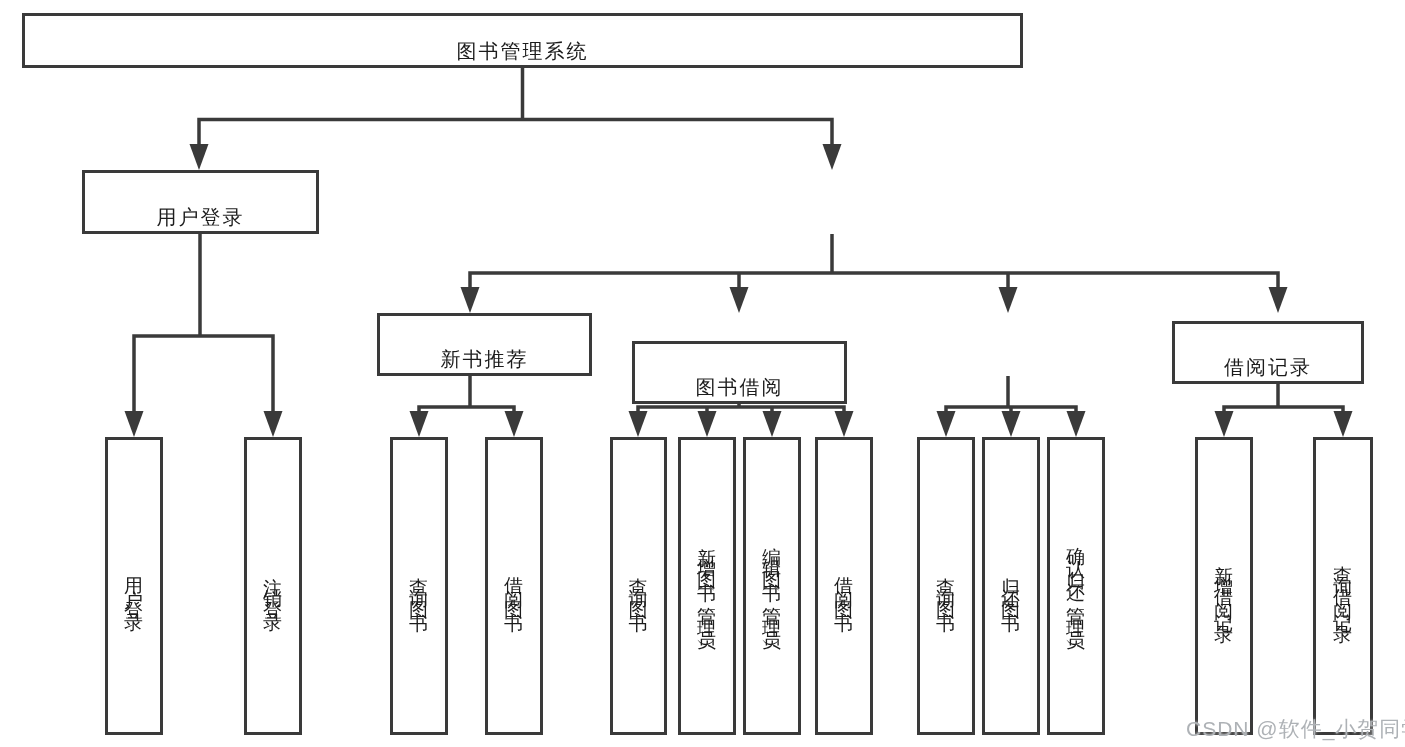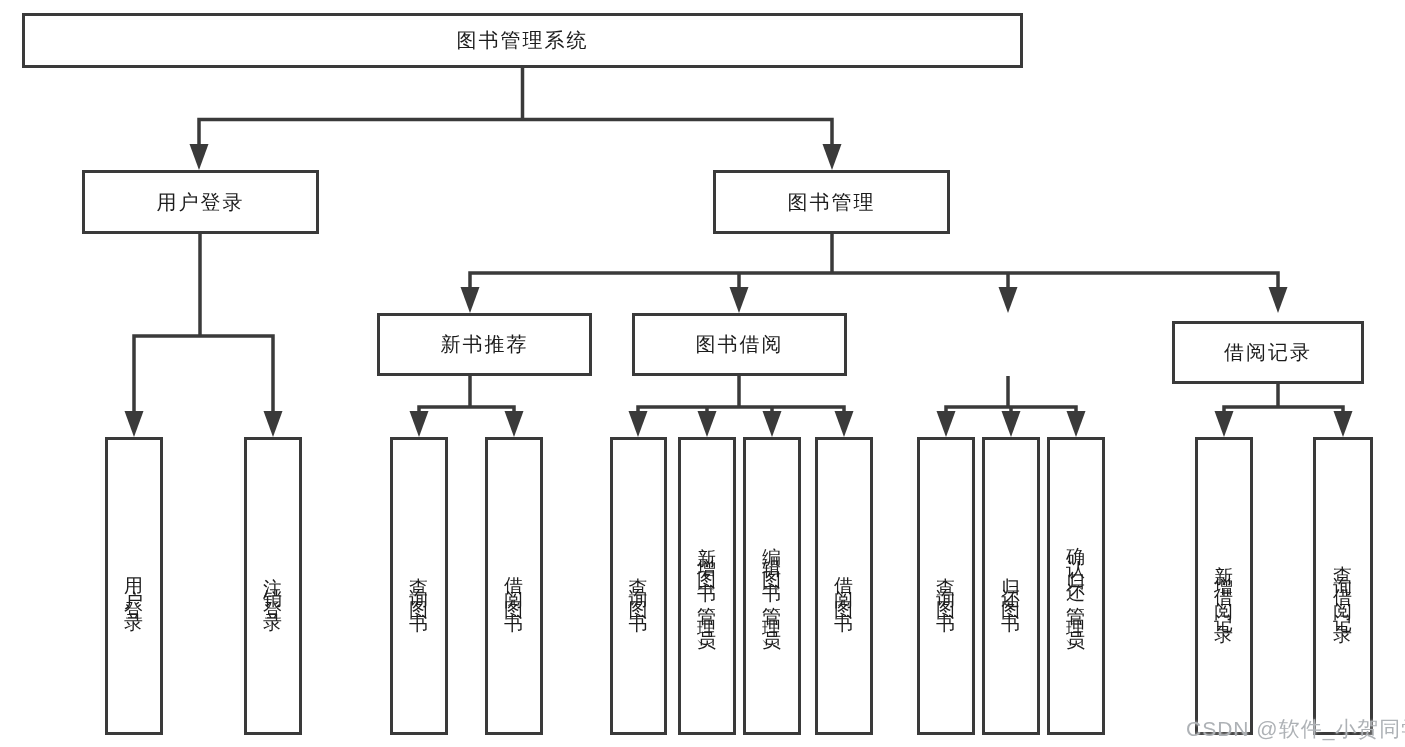--- a/index.html
+++ b/index.html
@@ -21,27 +21,27 @@
     position: absolute;
     box-sizing: border-box;
     border: 3px solid #3a3a3a;
     background: #ffffff;
     display: flex;
     align-items: center;
     justify-content: center;
     color: #1c1c1c;
     z-index: 2;
   }
-  .h-node { font-size: 20px; letter-spacing: 2px; }
+  .h-node { font-size: 20px; letter-spacing: 2px; align-items: flex-end; }
   .node-root   { left: 22px;   top: 13px;  width: 1001px; height: 55px; }
   .node-l2-a   { left: 82px;   top: 170px; width: 237px;  height: 64px; }
   .node-l2-b   { left: 713px;  top: 170px; width: 237px;  height: 64px; }
   .node-l3     { top: 313px; height: 63px; }
   .node-l3-a   { left: 377px;  width: 215px; }
-  .node-l3-b   { left: 632px;  width: 215px; }
+  .node-l3-b   { left: 632px;  width: 215px; margin-top: 28px; }
   .node-l3-c   { left: 902px;  width: 213px; }
   .node-l3-d   { left: 1172px; width: 192px; margin-top: 8px; }
   .leaf { top: 437px; height: 298px; }
   .leaf-label {
     writing-mode: vertical-rl;
     text-orientation: mixed;
     font-size: 19px;
     letter-spacing: 12px;
     line-height: 1;
     white-space: nowrap;
@@ -135,23 +135,20 @@
     </g>
   </svg>
 
   <div class="node h-node node-root">
     <span>图书管理系统</span>
   </div>
 
   <div class="node h-node node-l2-a">
     <span>用户登录</span>
   </div>
-  <div class="node h-node node-l2-b">
-    <span>图书管理</span>
-  </div>
 
   <div class="node h-node node-l3 node-l3-a">
     <span>新书推荐</span>
   </div>
   <div class="node h-node node-l3 node-l3-b">
     <span>图书借阅</span>
   </div>
   <div class="node h-node node-l3 node-l3-d">
     <span>借阅记录</span>
   </div>

